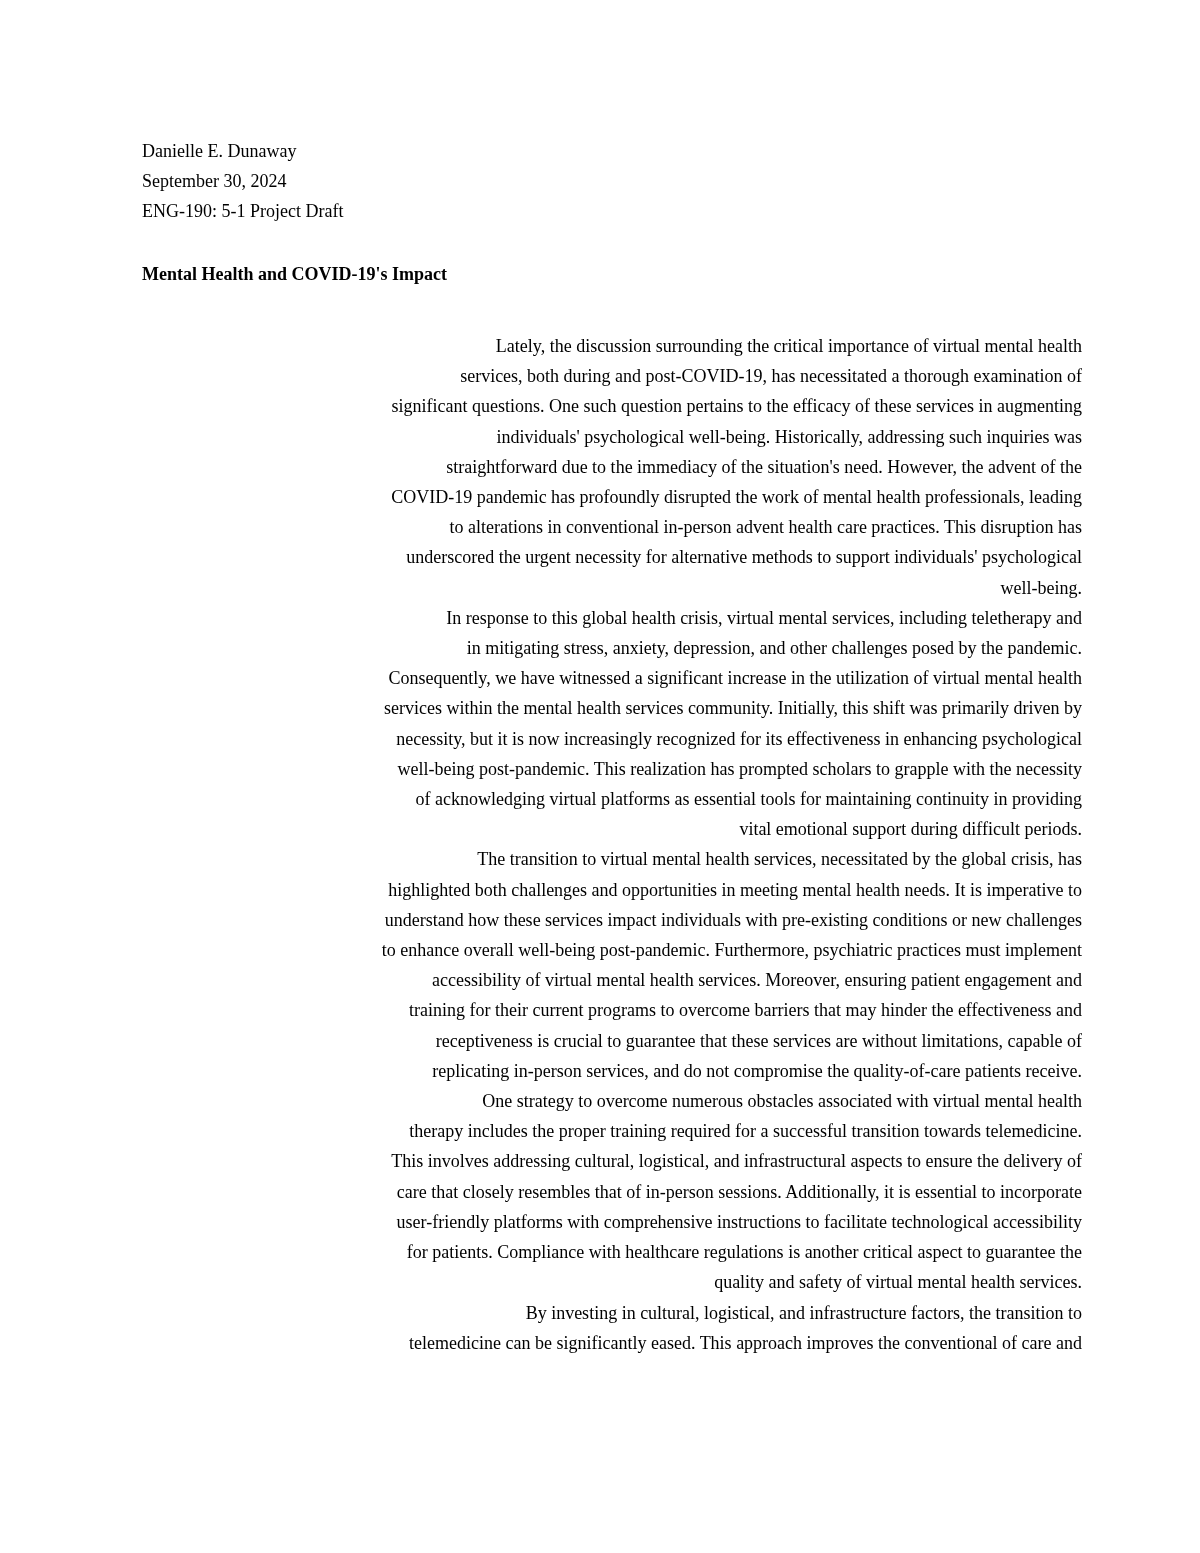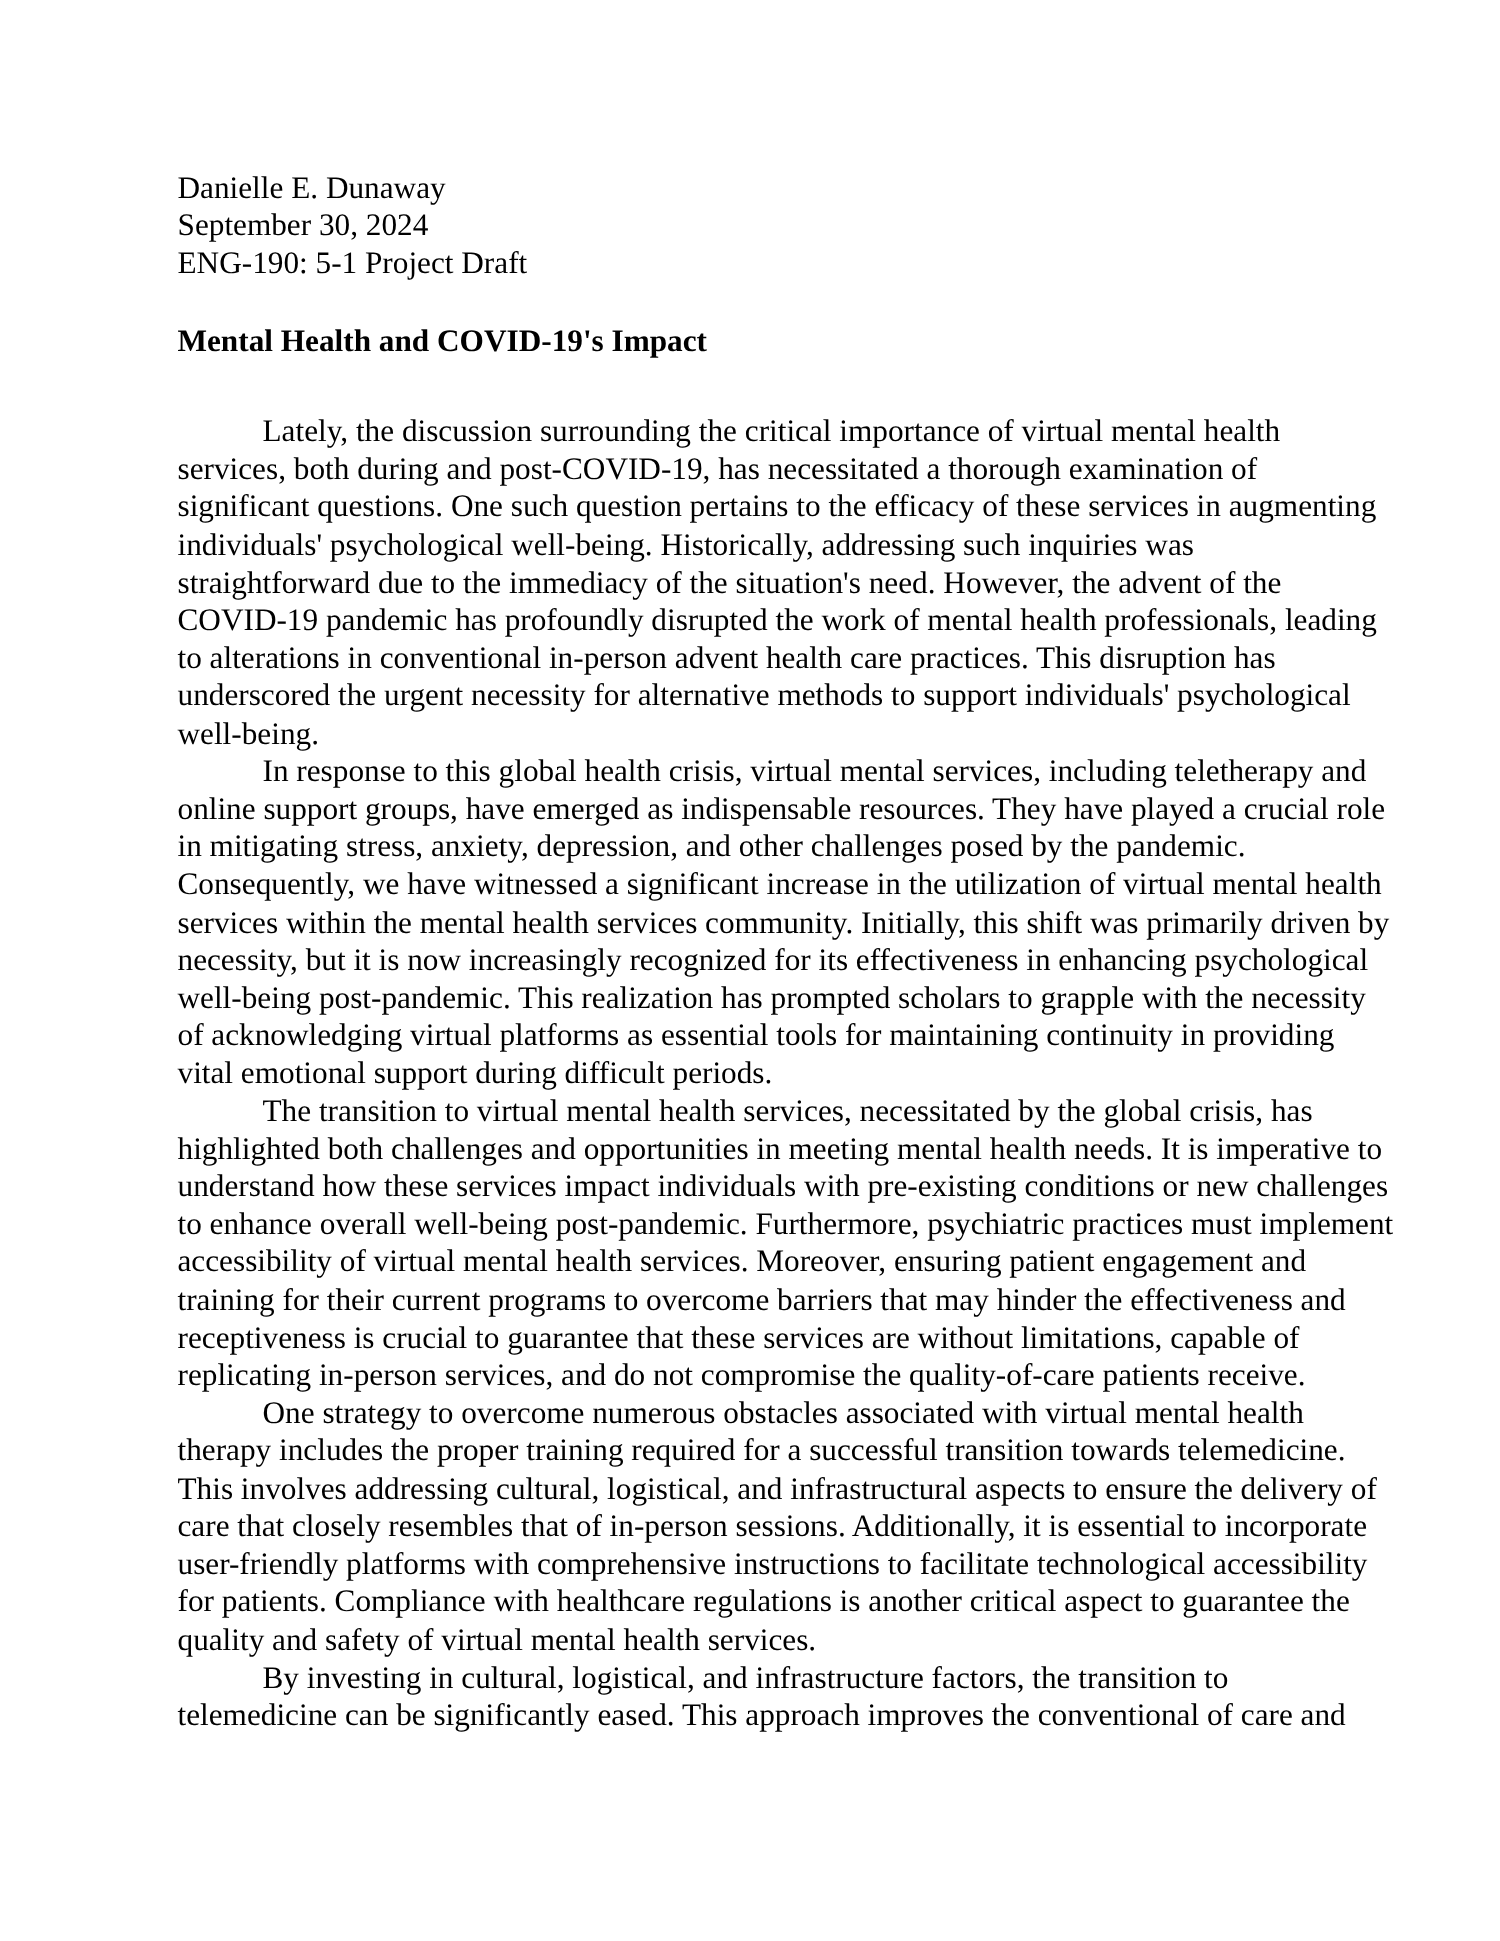--- a/index.html
+++ b/index.html
@@ -7,21 +7,21 @@
     padding: 0;
     background: #ffffff;
   }
   .page {
     position: relative;
     width: 1200px;
     height: 1553px;
     background: #ffffff;
     color: #000000;
     font-family: "Liberation Serif", "DejaVu Serif", serif;
-    font-size: 25px;
+    font-size: 18px;
     line-height: 30.2px;
     overflow: hidden;
   }
   .doc-header {
     position: absolute;
     left: 142px;
     top: 136px;
   }
   .doc-header .header-line {
     white-space: nowrap;
@@ -40,20 +40,21 @@
     left: 142px;
     top: 331px;
     width: 940px;
   }
   .paragraph {
     margin: 0;
     padding: 0;
   }
   .doc-line {
     white-space: nowrap;
+    text-align: right;
   }
   .paragraph .doc-line:first-child {
     padding-left: 68px;
   }
 </style>
 </head>
 <body>
 
 <div class="page">
 
@@ -72,21 +73,20 @@
         <div class="doc-line">significant questions. One such question pertains to the efficacy of these services in augmenting</div>
         <div class="doc-line">individuals' psychological well-being. Historically, addressing such inquiries was</div>
         <div class="doc-line">straightforward due to the immediacy of the situation's need. However, the advent of the</div>
         <div class="doc-line">COVID-19 pandemic has profoundly disrupted the work of mental health professionals, leading</div>
         <div class="doc-line">to alterations in conventional in-person advent health care practices. This disruption has</div>
         <div class="doc-line">underscored the urgent necessity for alternative methods to support individuals' psychological</div>
         <div class="doc-line">well-being.</div>
       </div>
     <div class="paragraph">
         <div class="doc-line">In response to this global health crisis, virtual mental services, including teletherapy and</div>
-        <div class="doc-line">online support groups, have emerged as indispensable resources. They have played a crucial role</div>
         <div class="doc-line">in mitigating stress, anxiety, depression, and other challenges posed by the pandemic.</div>
         <div class="doc-line">Consequently, we have witnessed a significant increase in the utilization of virtual mental health</div>
         <div class="doc-line">services within the mental health services community. Initially, this shift was primarily driven by</div>
         <div class="doc-line">necessity, but it is now increasingly recognized for its effectiveness in enhancing psychological</div>
         <div class="doc-line">well-being post-pandemic. This realization has prompted scholars to grapple with the necessity</div>
         <div class="doc-line">of acknowledging virtual platforms as essential tools for maintaining continuity in providing</div>
         <div class="doc-line">vital emotional support during difficult periods.</div>
       </div>
     <div class="paragraph">
         <div class="doc-line">The transition to virtual mental health services, necessitated by the global crisis, has</div>

